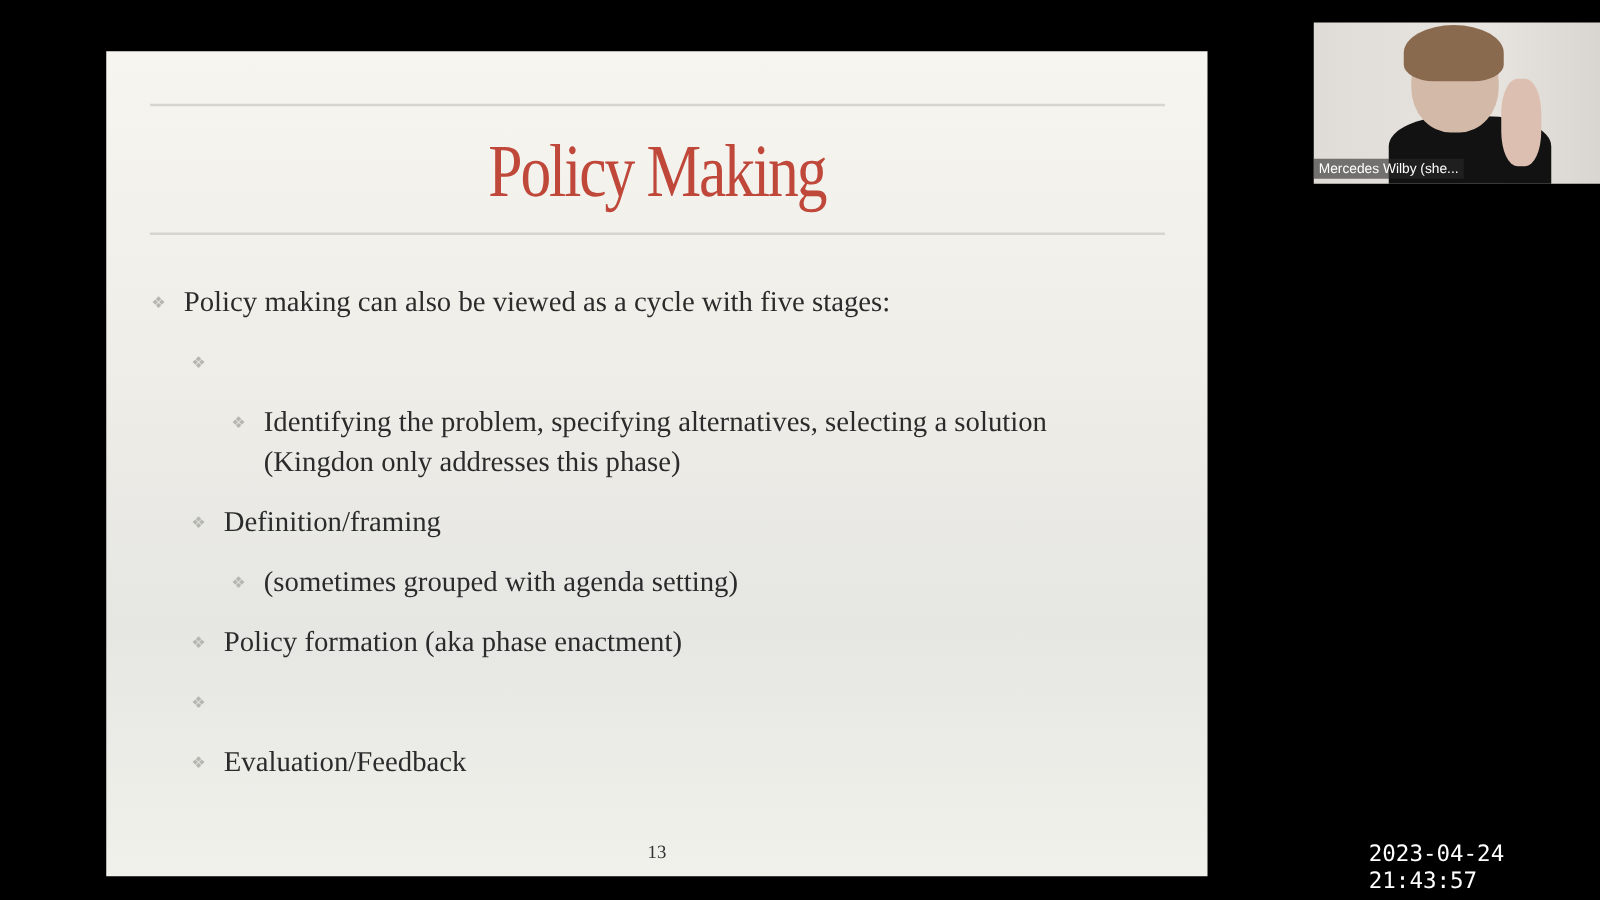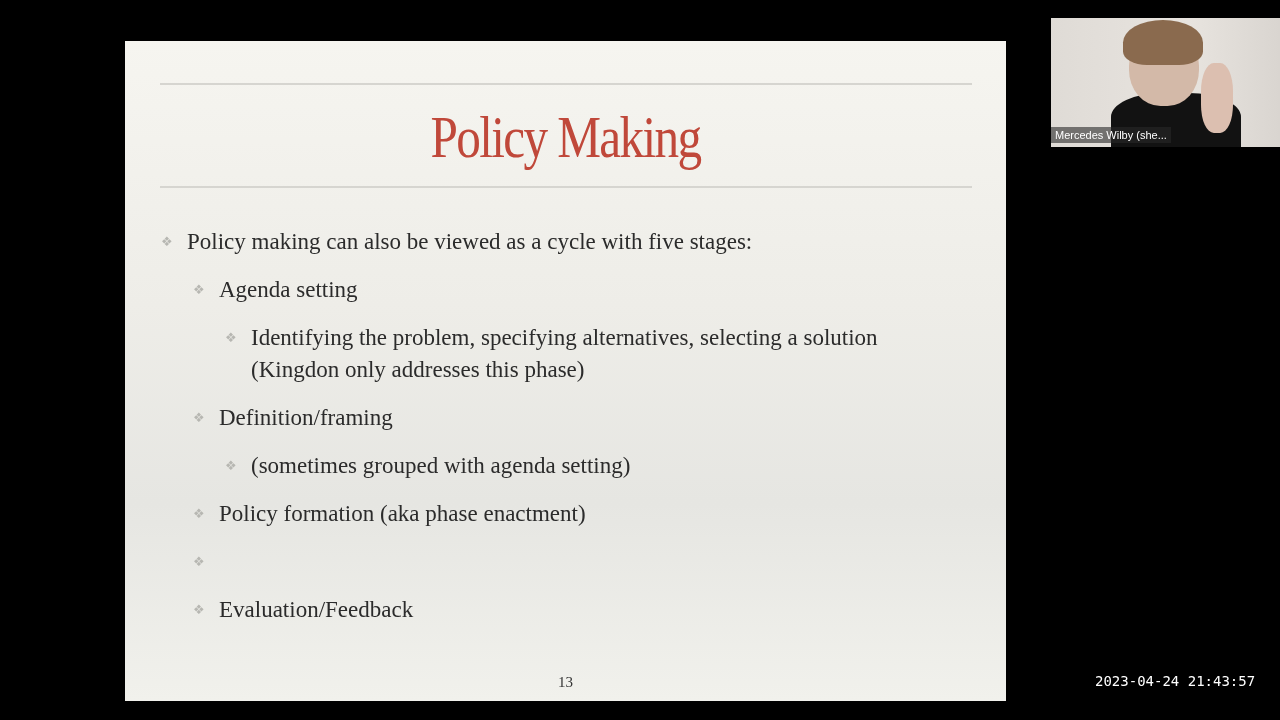--- a/index.html
+++ b/index.html
@@ -1,49 +1,48 @@
 <!DOCTYPE html>
 <html><head>
 <meta charset="utf-8">
 <style>
   html, body { margin:0; padding:0; }
   body { width:1280px; height:720px; background:#000; position:relative; overflow:hidden; font-family:"Liberation Serif", serif; }
   .slide { position:absolute; left:85px; top:41px; width:881px; height:660px;
-    background: linear-gradient(180deg, #f6f5f0 0%, #eeede8 40%, #e6e6e2 70%, #f1f1ec 100%); margin-left: 40px; }
+    background: linear-gradient(180deg, #f6f5f0 0%, #eeede8 40%, #e6e6e2 70%, #f1f1ec 100%); }
   .rule { position:absolute; left:35px; width:812px; height:2px; background:#d6d5d0; }
   .title { position:absolute; left:0; width:100%; top:62px; text-align:center; color:#c0483a;
     font-family:"Liberation Serif", serif; font-size:60px; letter-spacing:-2px; transform:scaleX(0.82); }
   .bullet { position:absolute; display:flex; align-items:flex-start; color:#2b2b2b; font-size:23px; line-height:32px; }
   .diamond { color:#b7b7b2; font-size:13px; width:26px; flex:0 0 26px; line-height:32px; }
   .pagenum { position:absolute; left:0; width:100%; top:633px; text-align:center; font-size:15px; color:#333; }
   .video { position:absolute; left:1051px; top:18px; width:229px; height:129px; overflow:hidden;
     background: linear-gradient(90deg, #dfdbd6 0%, #e8e4df 60%, #d9d5d0 100%); }
   .person-head { position:absolute; left:78px; top:8px; width:70px; height:80px; border-radius:50% 50% 45% 45%; background:#d3b9a8; }
   .person-hair { position:absolute; left:72px; top:2px; width:80px; height:45px; border-radius:50% 50% 30% 30%; background:#8a6a4e; }
   .person-body { position:absolute; left:60px; top:75px; width:130px; height:60px; border-radius:40% 40% 0 0; background:#121212; }
   .hand { position:absolute; left:150px; top:45px; width:32px; height:70px; border-radius:40%; background:#dcbfb0; }
   .name-tag { position:absolute; left:0; bottom:4px; background:rgba(40,40,40,0.6); color:#fff;
     font-family:"Liberation Sans", sans-serif; font-size:11px; font-weight:normal; padding:2px 4px; }
-  .timestamp { position:absolute; left:1095px; top:673px; color:#fff; font-family:"DejaVu Sans Mono", monospace; font-size:14px; }
+  .timestamp { position:absolute; left:1095px; top:673px; color:#fff; font-family:"DejaVu Sans Mono", monospace; font-size:18px; }
 </style>
 </head>
 <body>
 
 <div class="slide">
   <div class="rule" style="top:42px"></div>
   <div class="title">Policy Making</div>
   <div class="rule" style="top:145px"></div>
 
   <div class="bullet" style="left:36px; top:185px; width:800px;">
     <span class="diamond">❖</span>
     <span>Policy making can also be viewed as a cycle with five stages:</span>
   </div>
   <div class="bullet" style="left:68px; top:233px; width:760px;">
     <span class="diamond">❖</span>
-    <span>Agenda setting</span>
   </div>
   <div class="bullet" style="left:100px; top:281px; width:690px;">
     <span class="diamond">❖</span>
     <span>Identifying the problem, specifying alternatives, selecting a solution (Kingdon only addresses this phase)</span>
   </div>
   <div class="bullet" style="left:68px; top:361px; width:760px;">
     <span class="diamond">❖</span>
     <span>Definition/framing</span>
   </div>
   <div class="bullet" style="left:100px; top:409px; width:700px;">

